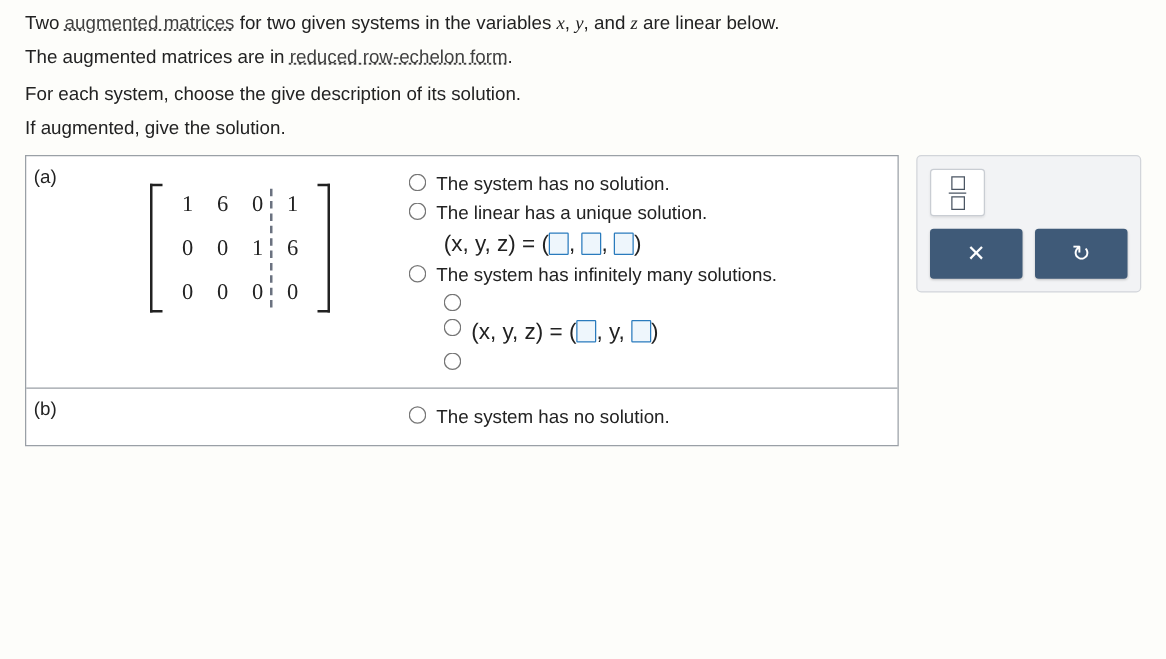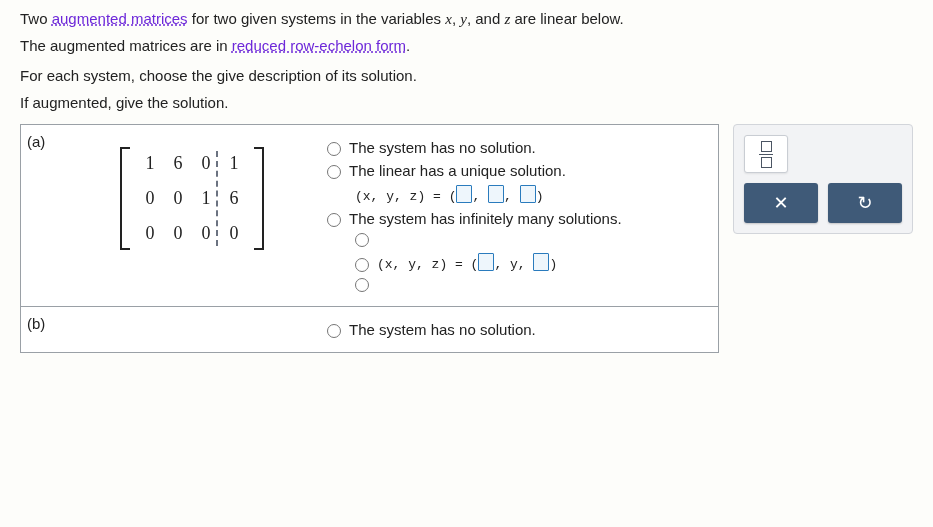--- a/index.html
+++ b/index.html
@@ -1,31 +1,31 @@
 <!DOCTYPE html>
 <html><head>
 <meta charset="utf-8">
 <style>
   *{box-sizing:border-box;margin:0;padding:0}
   body{font-family:Arial,Helvetica,sans-serif;font-size:15px;color:#222;background:#fdfdfa;width:933px;height:527px;overflow:hidden;padding:8px 20px}
-  a.term{color:#6d28d9;text-decoration:underline dotted}
+  a.term{color:#404040;text-decoration:underline dotted}
   .intro p{line-height:1.5;margin-bottom:4px}
   .intro{margin-bottom:10px}
   .ital{font-style:italic;font-family:'Times New Roman',serif}
   .panel-area{display:flex;gap:14px;align-items:flex-start}
   .question{border:1px solid #9aa0a6;background:#fff;flex:1 1 auto}
   .row-part{display:flex;border-bottom:1px solid #9aa0a6}
   .row-part:last-child{border-bottom:none}
   .label-cell{width:46px;padding:8px 6px;font-size:15px}
   .matrix-cell{width:250px;display:flex;align-items:flex-start;justify-content:center;padding:22px 4px 8px 4px}
   .options-cell{flex:1;padding:8px 10px}
-  .opt{display:flex;align-items:flex-end;gap:8px;margin:6px 0}
+  .opt{display:flex;align-items:flex-start;gap:8px;margin:6px 0}
   .opt input{width:14px;height:14px}
   .subopt{margin-left:28px}
-  .eq{font-family:Liberation Mono, monospace;font-size:13px}
+  .eq{font-family:Liberation Sans, sans-serif;font-size:18px}
   .blank{display:inline-block;width:16px;height:18px;border:1px solid #2a7bbd;background:#eef6fc;vertical-align:-3px;border-radius:1px}
   .side{width:180px;background:#f2f3f5;border:1px solid #d2d5da;border-radius:4px;padding:10px;display:flex;flex-direction:column;gap:10px}
   .frac-btn{width:44px;height:38px;background:#fff;border:1px solid #c9cdd3;border-radius:3px;display:flex;align-items:center;justify-content:center;cursor:pointer;box-shadow:0 1px 2px rgba(0,0,0,.08)}
   .frac-inner{display:flex;flex-direction:column;align-items:center;font-size:11px;line-height:1}
   .frac-inner .bar{width:14px;height:1px;background:#4b5563;margin:2px 0}
   .sq{width:11px;height:11px;border:1px solid #4b5563;background:#fff}
   .btn-row{display:flex;gap:10px}
   .btn{flex:1;height:40px;border-radius:3px;display:flex;align-items:center;justify-content:center;cursor:pointer;color:#fff;font-size:18px;box-shadow:0 1px 2px rgba(0,0,0,.2)}
   .btn-x{background:#3f5a78}
   .btn-r{background:#3f5a78}

